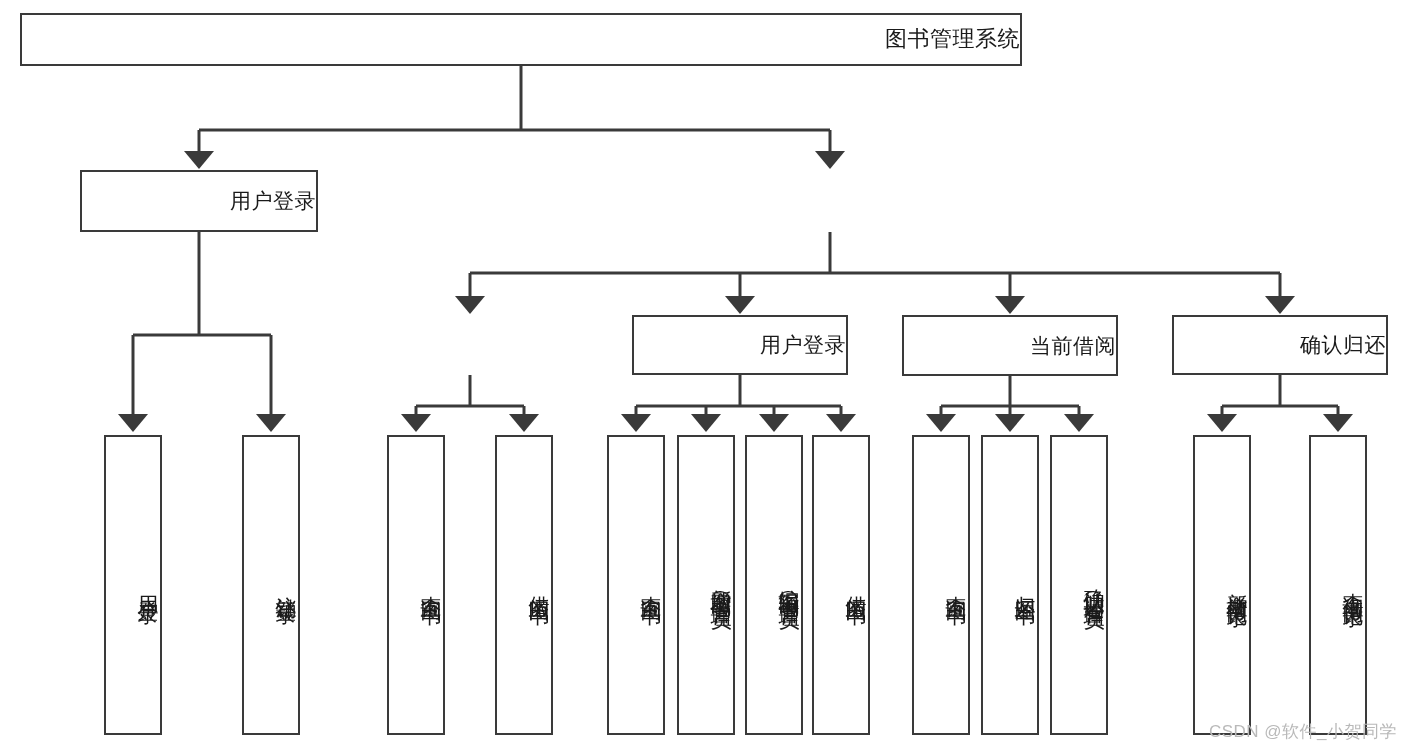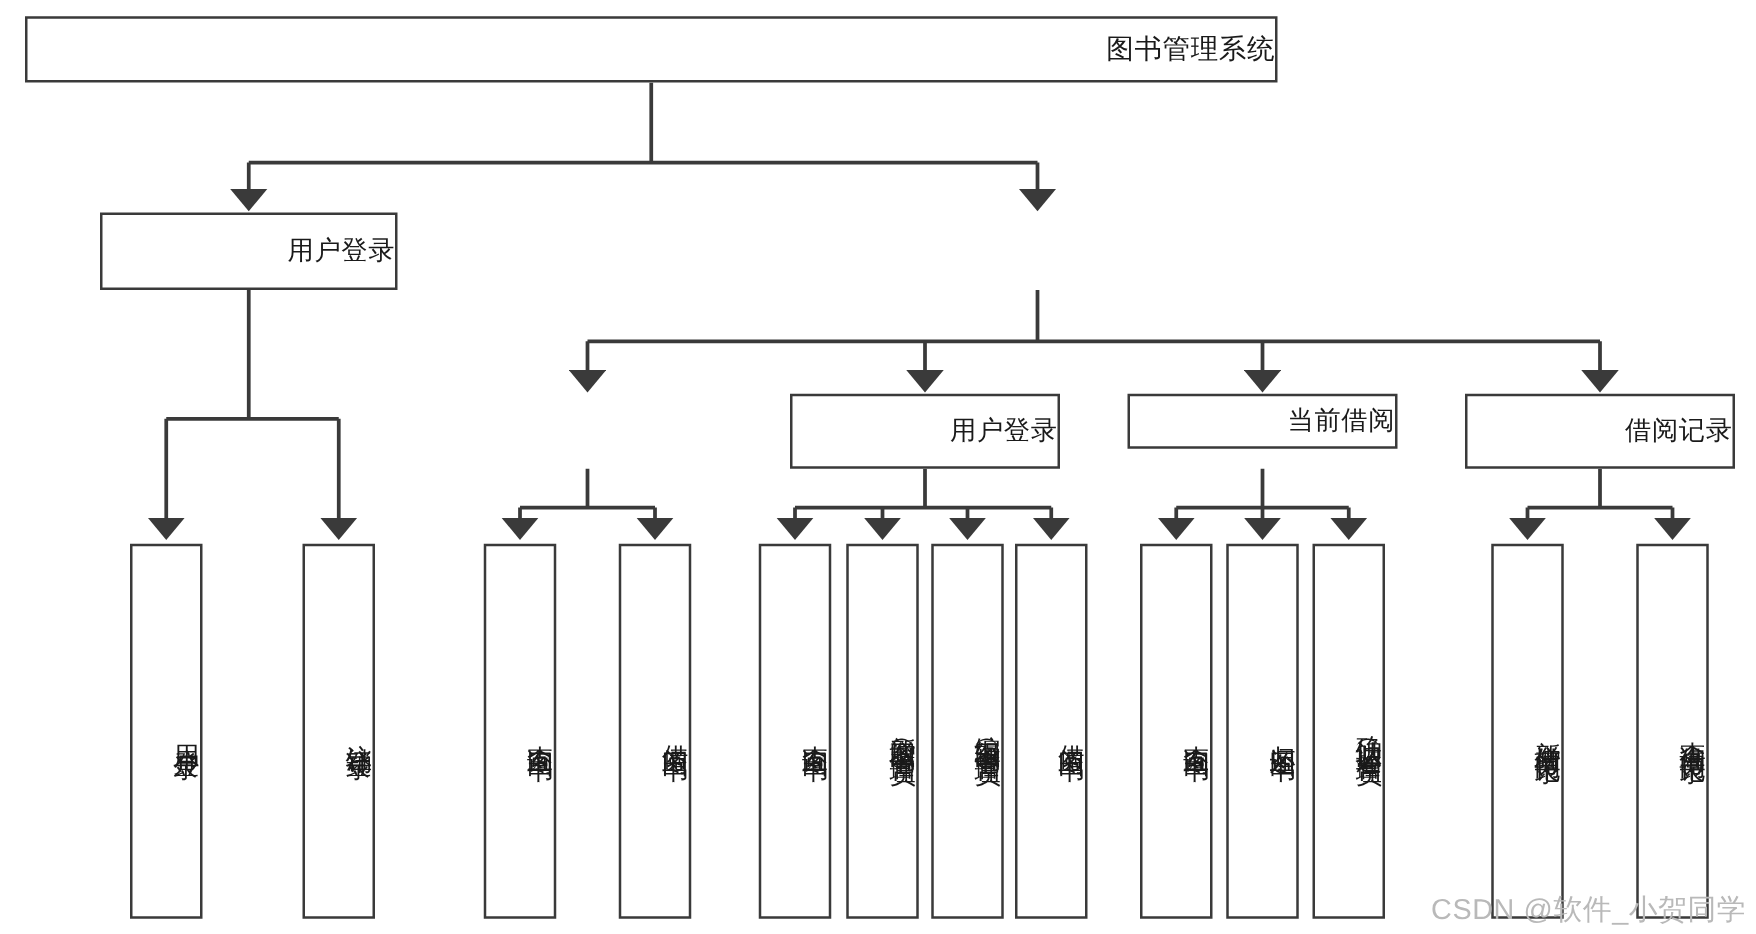--- a/index.html
+++ b/index.html
@@ -54,21 +54,21 @@
     letter-spacing: 3px;
     white-space: nowrap;
   }
   .node.root .lbl {
     font-size: 22px;
   }
   #watermark {
     position: absolute;
     right: 8px;
     bottom: 4px;
-    font-size: 23px;
+    font-size: 17px;
     color: #b9b9b9;
     letter-spacing: 0.5px;
     white-space: nowrap;
     margin-top: 22px;
   }
 </style>
 </head>
 <body>
 
 <div id="canvas">
@@ -127,25 +127,25 @@
     <span class="lbl">图书管理系统</span>
   </div>
 
   <div class="node h" style="left:80px; top:170px; width:238px; height:62px;">
     <span class="lbl">用户登录</span>
   </div>
 
   <div class="node h" style="left:632px; top:315px; width:216px; height:60px;">
     <span class="lbl">用户登录</span>
   </div>
-  <div class="node h" style="left:902px; top:315px; width:216px; height:44px;">
+  <div class="node h" style="left:902px; top:315px; width:216px; height:61px;">
     <span class="lbl">当前借阅</span>
   </div>
   <div class="node h" style="left:1172px; top:315px; width:216px; height:60px;">
-    <span class="lbl">借阅记录</span>
+    <span class="lbl">确认归还</span>
   </div>
 
   <div class="node v" style="left:104px; top:435px; width:58px; height:300px;">
     <span class="lbl">用户登录</span>
   </div>
   <div class="node v" style="left:242px; top:435px; width:58px; height:300px;">
     <span class="lbl">注销登录</span>
   </div>
 
   <div class="node v" style="left:387px; top:435px; width:58px; height:300px;">

